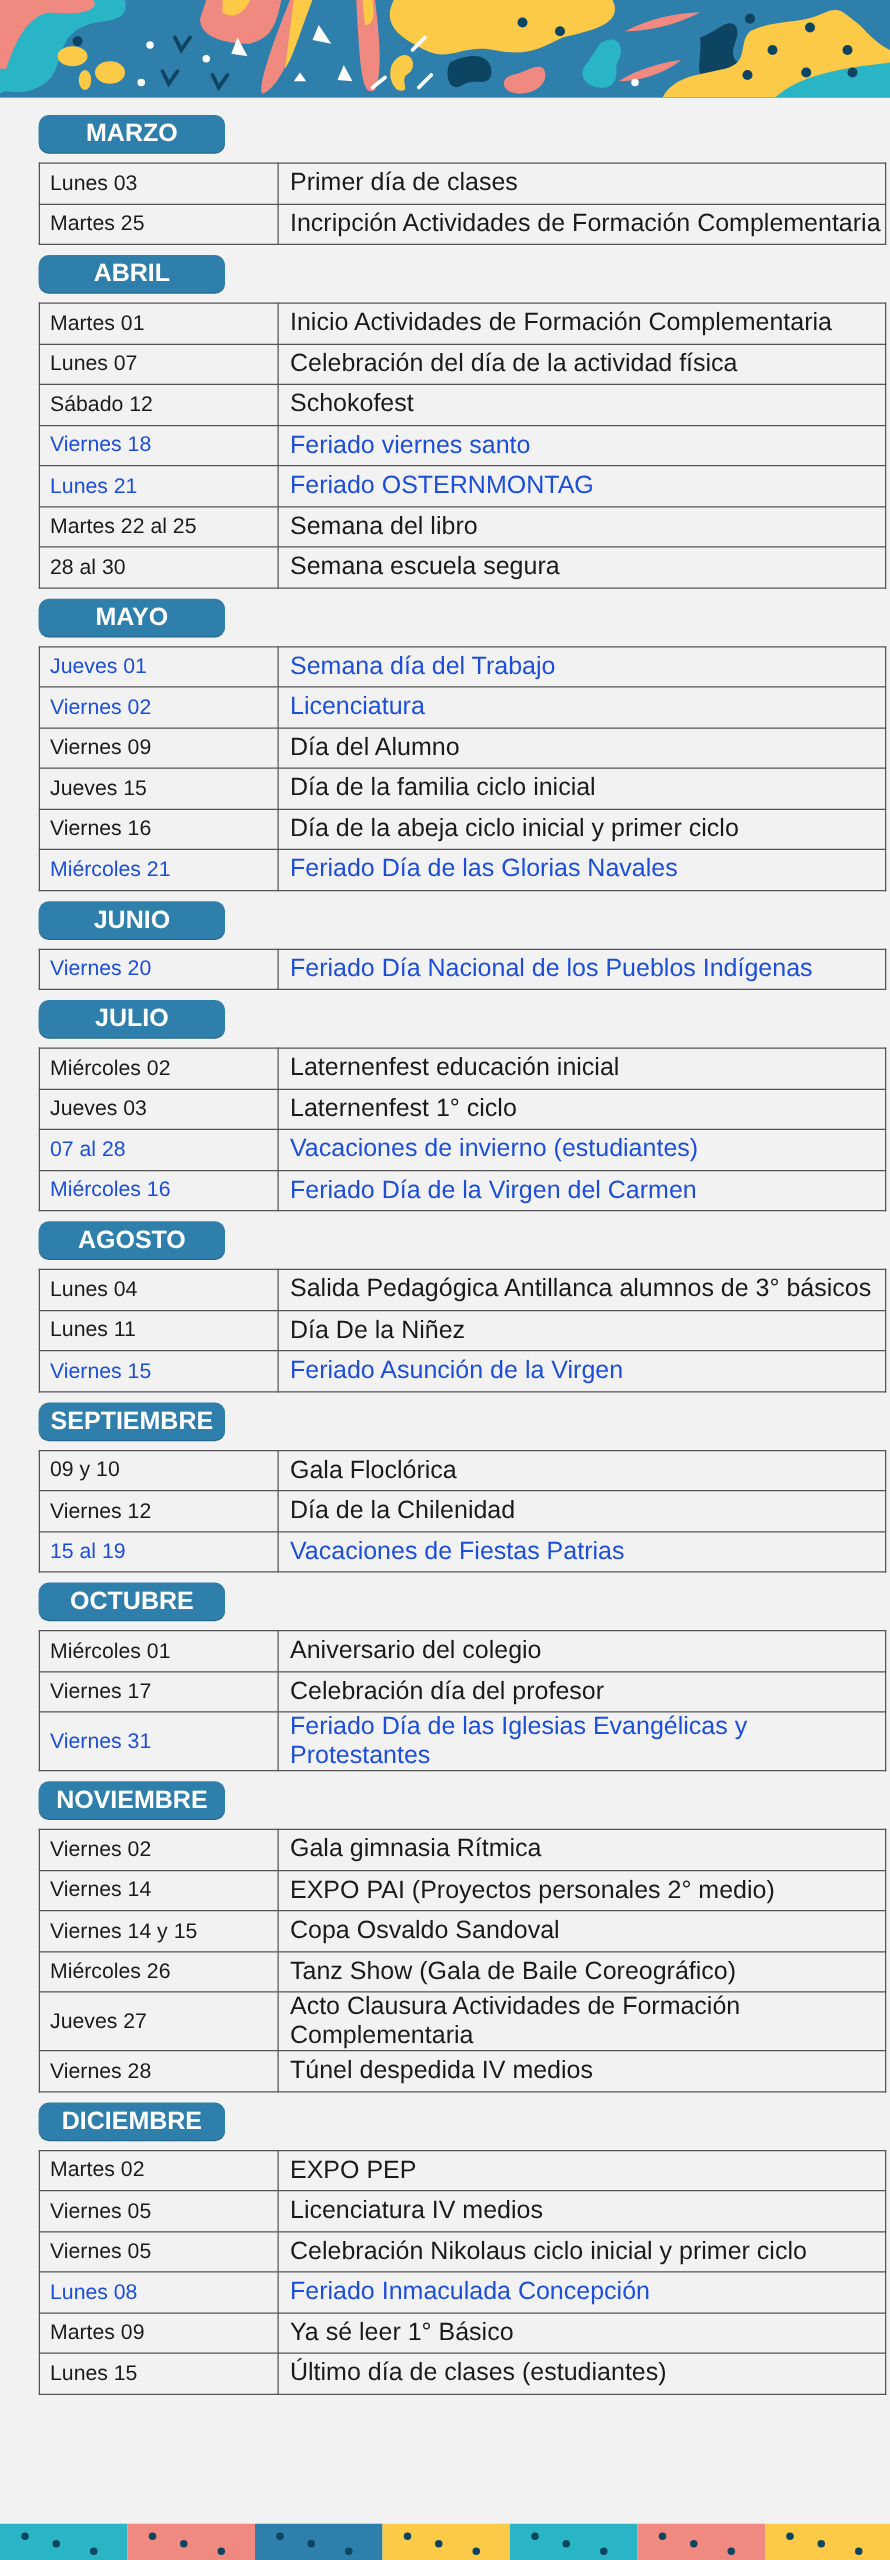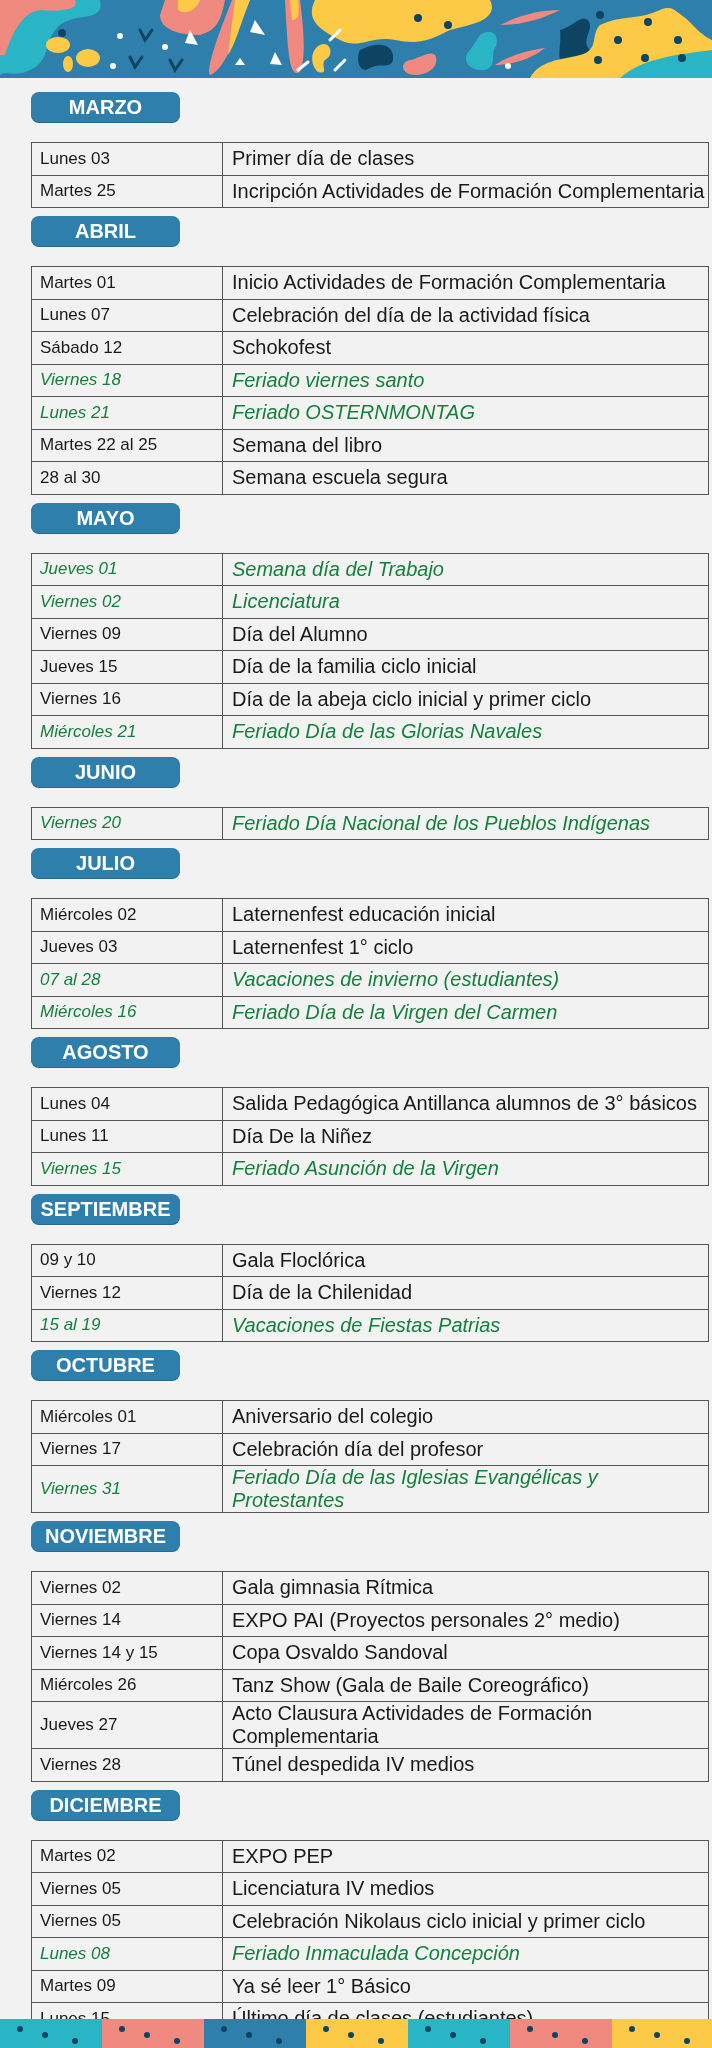--- a/index.html
+++ b/index.html
@@ -7,28 +7,28 @@
   body { font-family: "Liberation Sans", sans-serif; color: #1a1a1a; position: relative; height: 2048px; overflow: hidden; }
 
   .banner { position: absolute; left: 0; top: 0; width: 712px; height: 78px; background: #2e7fab; overflow: hidden; }
   .banner svg { display: block; }
 
   .content { position: absolute; left: 31px; top: 92px; width: 650px; }
   .month { margin-bottom: 8px; }
   .month-header {
     display: inline-block; width: 149px; height: 30px; border-radius: 8px;
     background: #2e7fab; color: #ffffff; font-weight: bold; font-size: 20px;
-    text-align: center; line-height: 30px; margin-bottom: 20px;
+    text-align: center; line-height: 30px; margin-bottom: 8px;
     box-shadow: 0 1px 0 #25698d;
   }
   table { width: 678px; border-collapse: collapse; background: #f2f2f2; }
   td { border: 1.5px solid #555; height: 32.5px; vertical-align: middle; }
   td.date { width: 191px; padding-left: 8px; font-size: 17px; }
   td.event { padding-left: 9px; font-size: 20px; }
-  tr.holiday td { color: #15803d; font-style: italic; }
+  tr.holiday td { color: #1d4ed8; }
 
   .footer { position: absolute; left: 0; top: 2019px; width: 712px; height: 29px; display: flex; }
   .footer .tile { flex: 1; position: relative; }
 </style>
 </head>
 <body>
 
 <div class="banner">
   <svg width="712" height="78" viewBox="0 0 712 78">
     <rect width="712" height="78" fill="#2e7fab"></rect>

